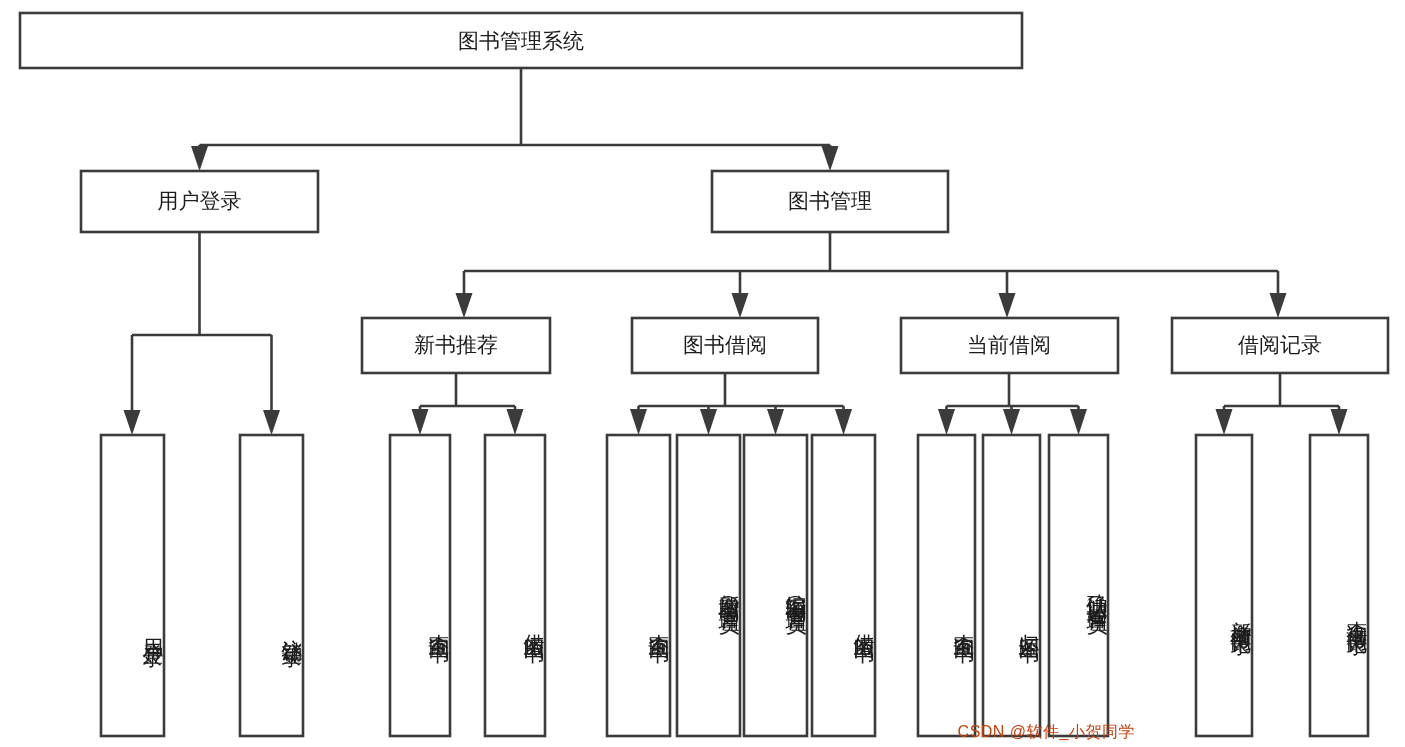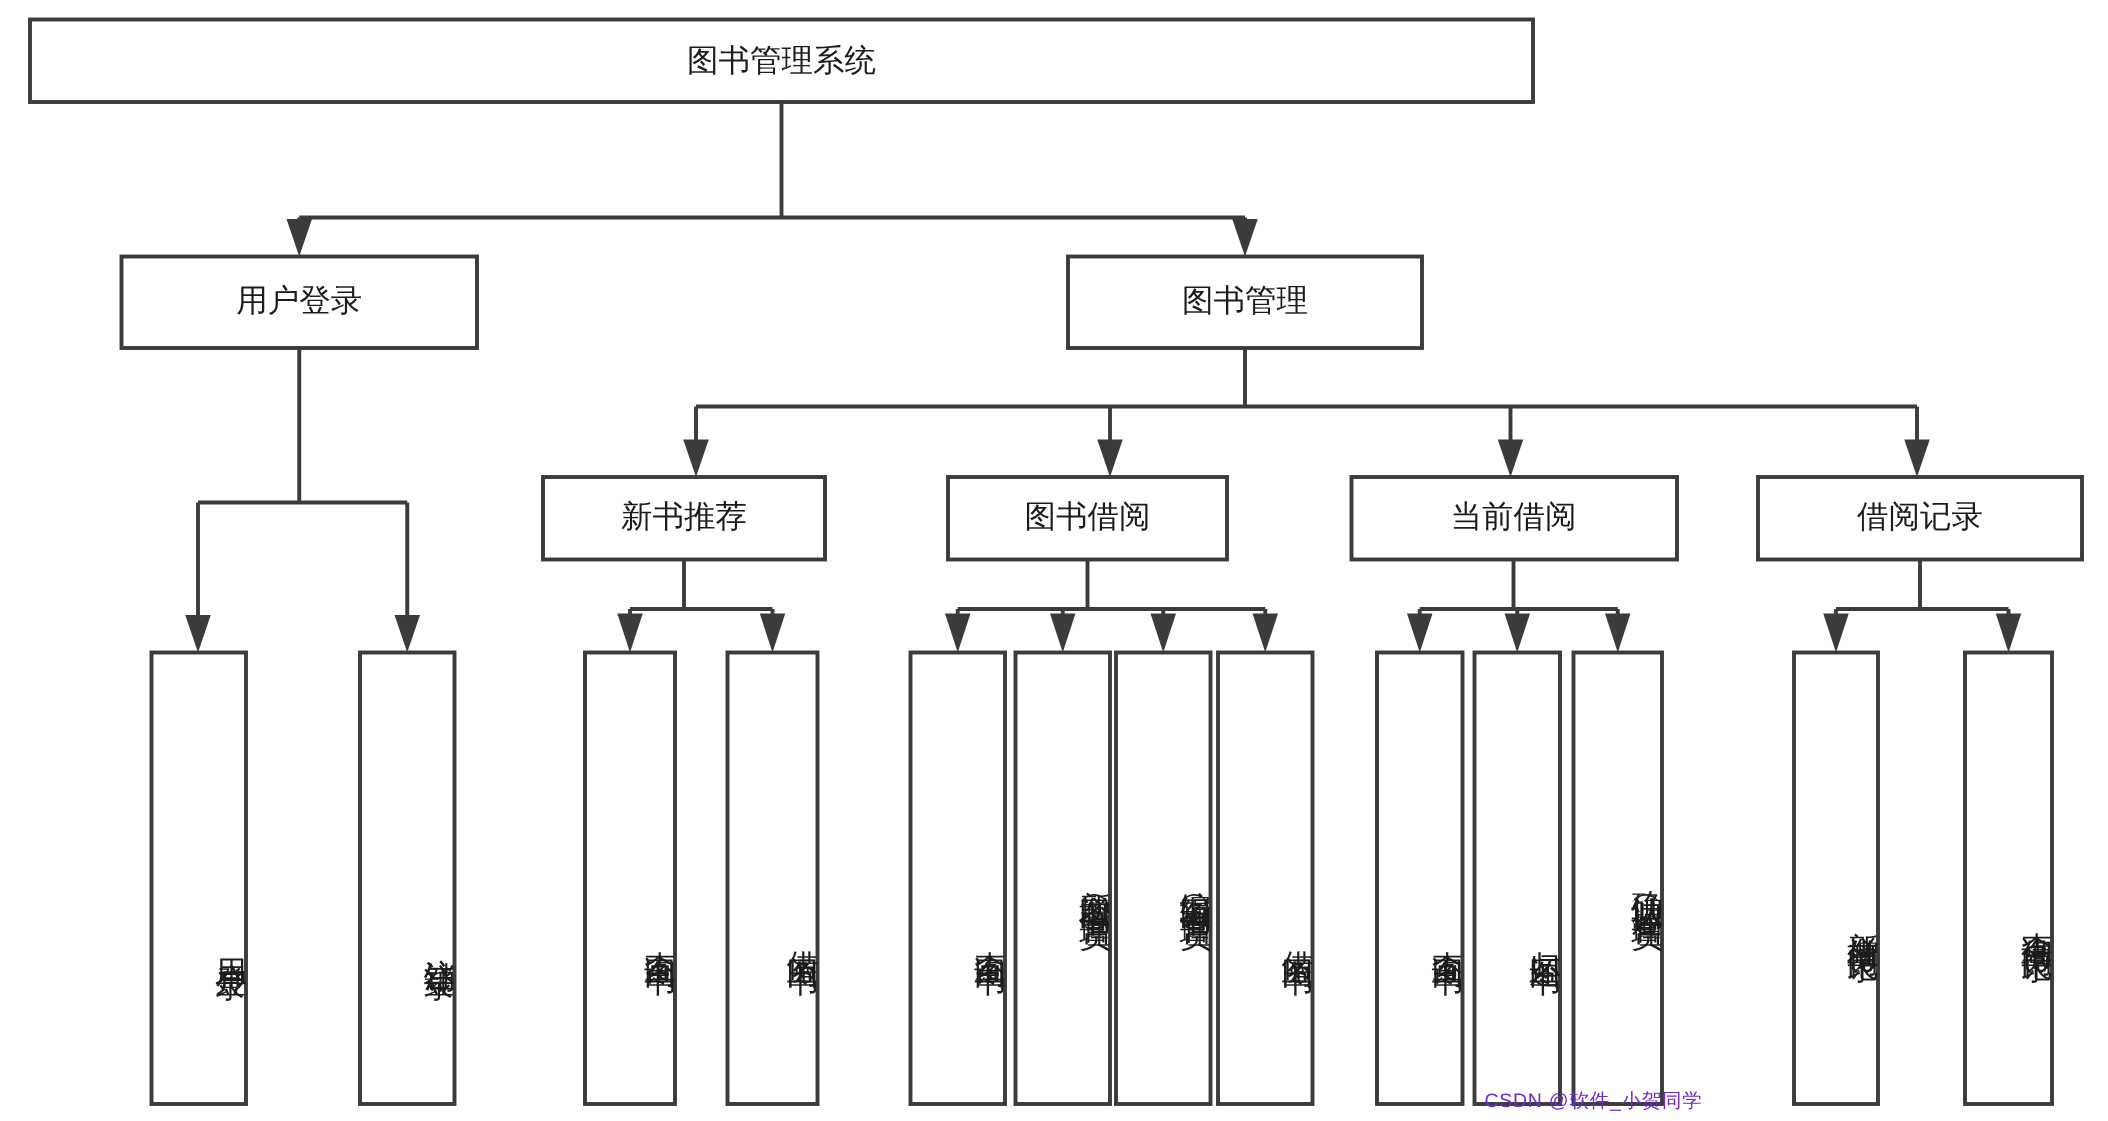--- a/index.html
+++ b/index.html
@@ -58,22 +58,22 @@
     letter-spacing: 3px;
     white-space: nowrap;
     text-align: center;
     pointer-events: none;
   }
   .watermark {
     position: absolute;
     right: 8px;
     bottom: 4px;
     font-family: "Liberation Sans", "DejaVu Sans", sans-serif;
-    font-size: 13px;
-    color: #6d28d9;
+    font-size: 16px;
+    color: #c2410c;
     letter-spacing: 0.5px;
     white-space: nowrap;
   }
 </style>
 </head>
 <body>
 
 <div id="diagram-root">
 
   <svg id="tree-svg" viewBox="0 0 1405 747">

